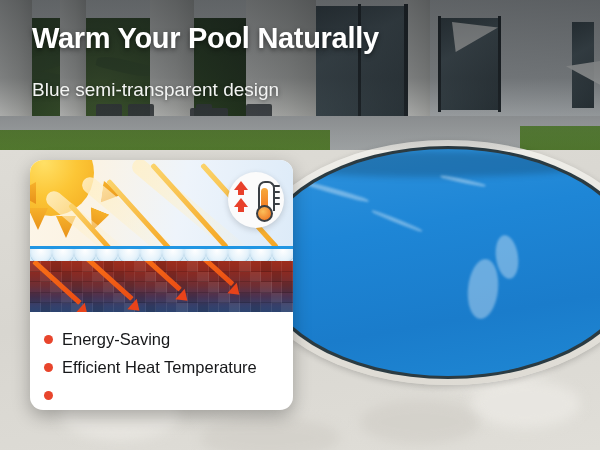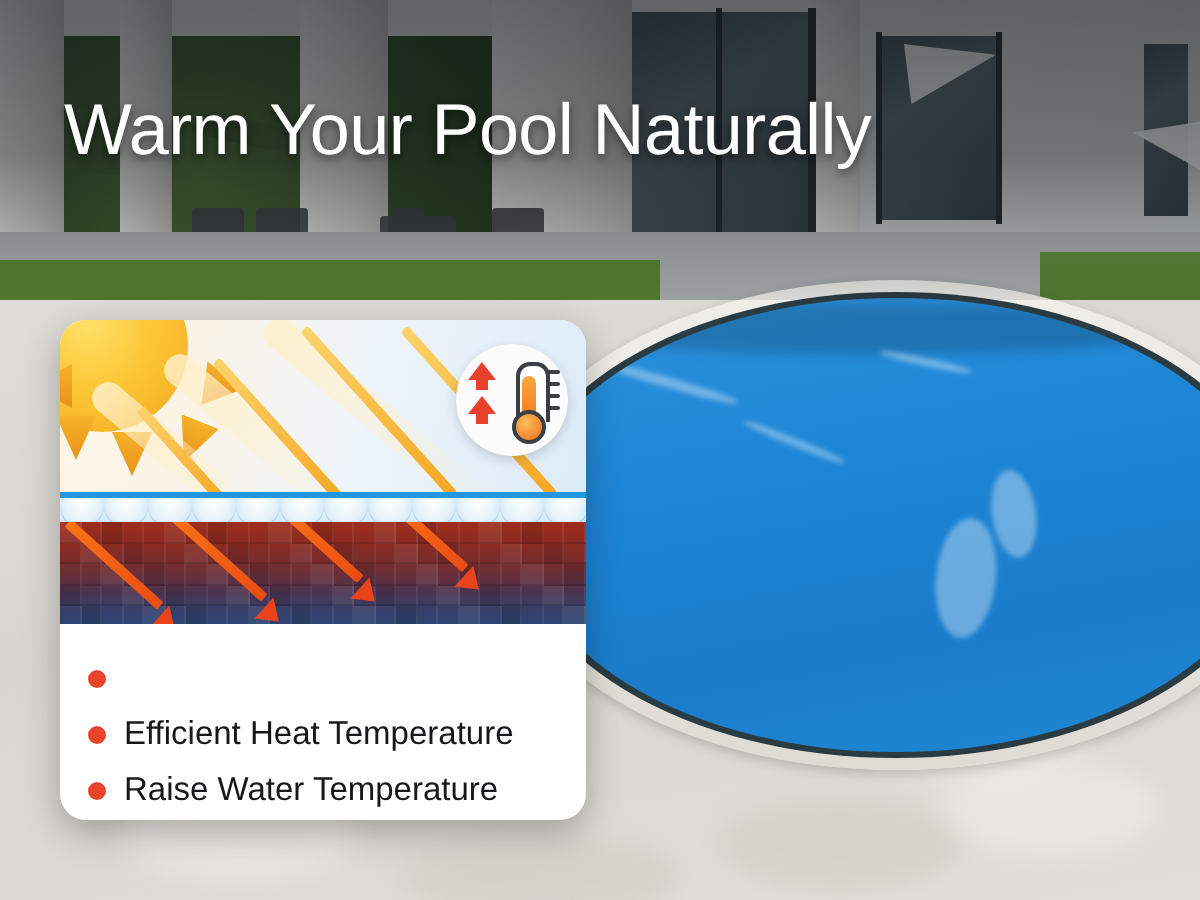--- a/index.html
+++ b/index.html
@@ -67,22 +67,22 @@
     overflow:hidden;}
   .sheen{position:absolute;background:rgba(255,255,255,.35);filter:blur(1.2px);border-radius:40%;}
   .pool-shadow{position:absolute;left:4px;top:2px;right:40px;height:26px;border-radius:50%;
     background:rgba(0,0,0,.18);filter:blur(3px);}
 
   
   .scrim{position:absolute;left:0;top:0;width:600px;height:150px;
     background:linear-gradient(180deg,rgba(18,22,26,.62) 0%,rgba(20,24,28,.50) 52%,rgba(24,28,32,.10) 100%);}
 
   
-  .headline{position:absolute;left:32px;top:47px;color:#fff;
-    font-size:36px;font-weight:normal;letter-spacing:-.3px;line-height:1;
+  .headline{position:absolute;left:32px;top:24px;color:#fff;
+    font-size:29px;font-weight:bold;letter-spacing:-.3px;line-height:1;
     text-shadow:0 2px 5px rgba(0,0,0,.5);white-space:nowrap;}
   .subhead{position:absolute;left:32px;top:80px;color:#f3f4f3;
     font-size:19px;font-weight:400;line-height:1;white-space:nowrap;
     text-shadow:0 1px 4px rgba(0,0,0,.5);}
 
   
   .card{position:absolute;left:30px;top:160px;width:263px;height:250px;
     background:#fff;border-radius:13px;overflow:hidden;
     box-shadow:0 6px 18px rgba(0,0,0,.28);}
 
@@ -209,20 +209,21 @@
         <div class="sheen" style="left:180px;top:30px;width:46px;height:4px;transform:rotate(12deg)"></div>
         <div class="sheen" style="left:208px;top:110px;width:30px;height:60px;transform:rotate(6deg);border-radius:50%"></div>
         <div class="sheen" style="left:236px;top:86px;width:22px;height:44px;transform:rotate(-8deg);border-radius:50%"></div>
       </div>
     </div>
 
     <div class="scrim"></div>
   </div>
 
   <div class="headline">Warm Your Pool Naturally</div>
+  <div class="subhead">Blue semi-transparent design</div>
 
   <div class="card">
 
     <div class="illus">
 
       <div class="sun"></div>
       <div class="petal" style="left:-2px;top:48px;clip-path:polygon(50% 100%,0 0,100% 0)"></div>
       <div class="petal" style="left:26px;top:56px;clip-path:polygon(50% 100%,0 0,100% 0)"></div>
       <div class="petal" style="left:56px;top:50px;clip-path:polygon(50% 100%,0 0,100% 0);transform:rotate(22deg)"></div>
       <div class="petal" style="left:72px;top:22px;clip-path:polygon(100% 50%,0 0,0 100%);transform:rotate(8deg)"></div>
@@ -412,24 +413,24 @@
         <div class="hhead" style="left:150px;top:26px;transform:rotate(42deg)"></div>
 
         <div class="harrow" style="left:164px;top:-14px;width:52px;transform:rotate(42deg)"></div>
         <div class="hhead" style="left:202px;top:20px;transform:rotate(42deg)"></div>
       </div>
     </div>
 
     <div class="list">
       <div class="row">
         <span class="dot"></span>
+        <span class="row-label">Energy-Saving</span>
       </div>
       <div class="row">
         <span class="dot"></span>
         <span class="row-label">Efficient Heat Temperature</span>
       </div>
       <div class="row">
         <span class="dot"></span>
-        <span class="row-label">Raise Water Temperature</span>
       </div>
     </div>
   </div>
 </div>
 
 </body></html>

